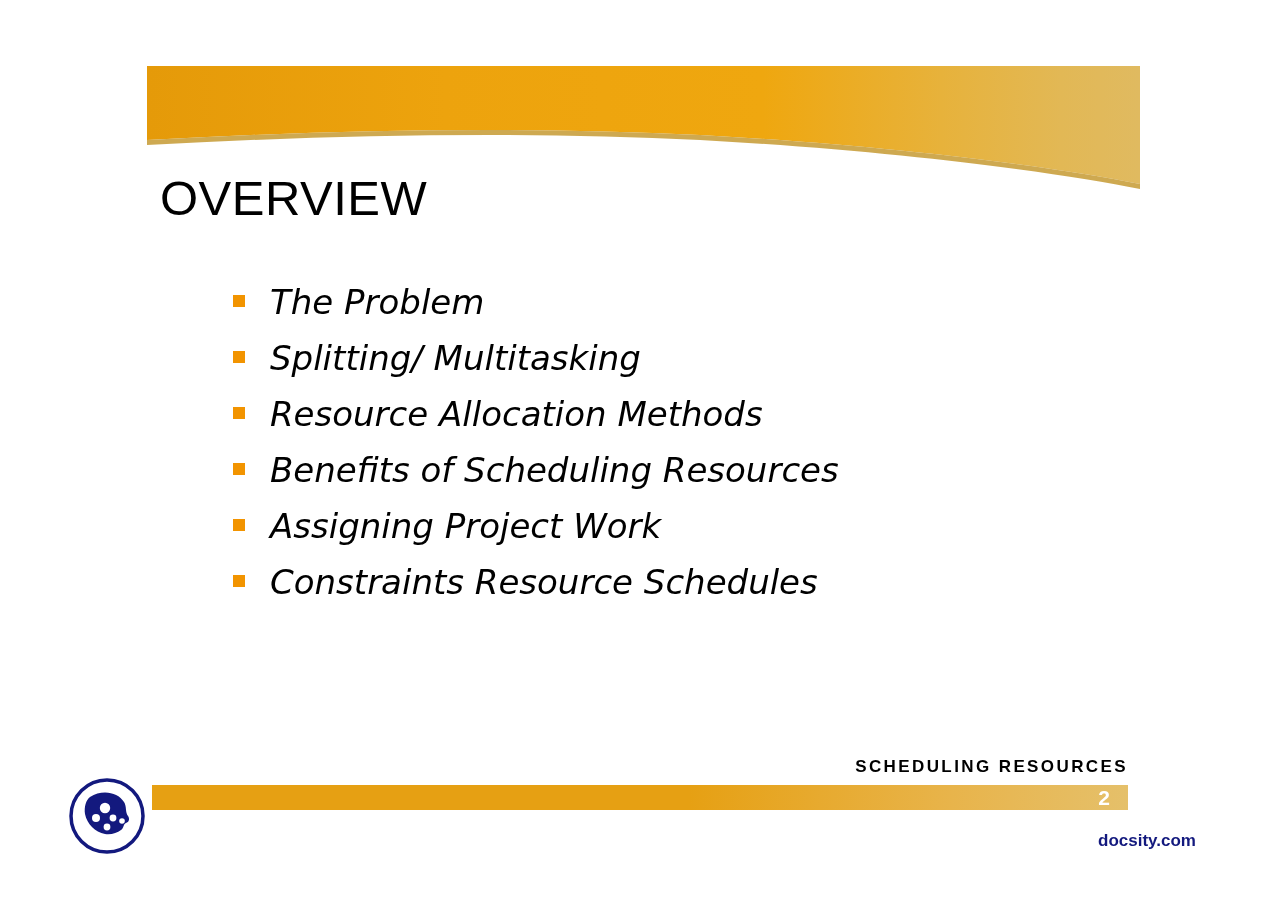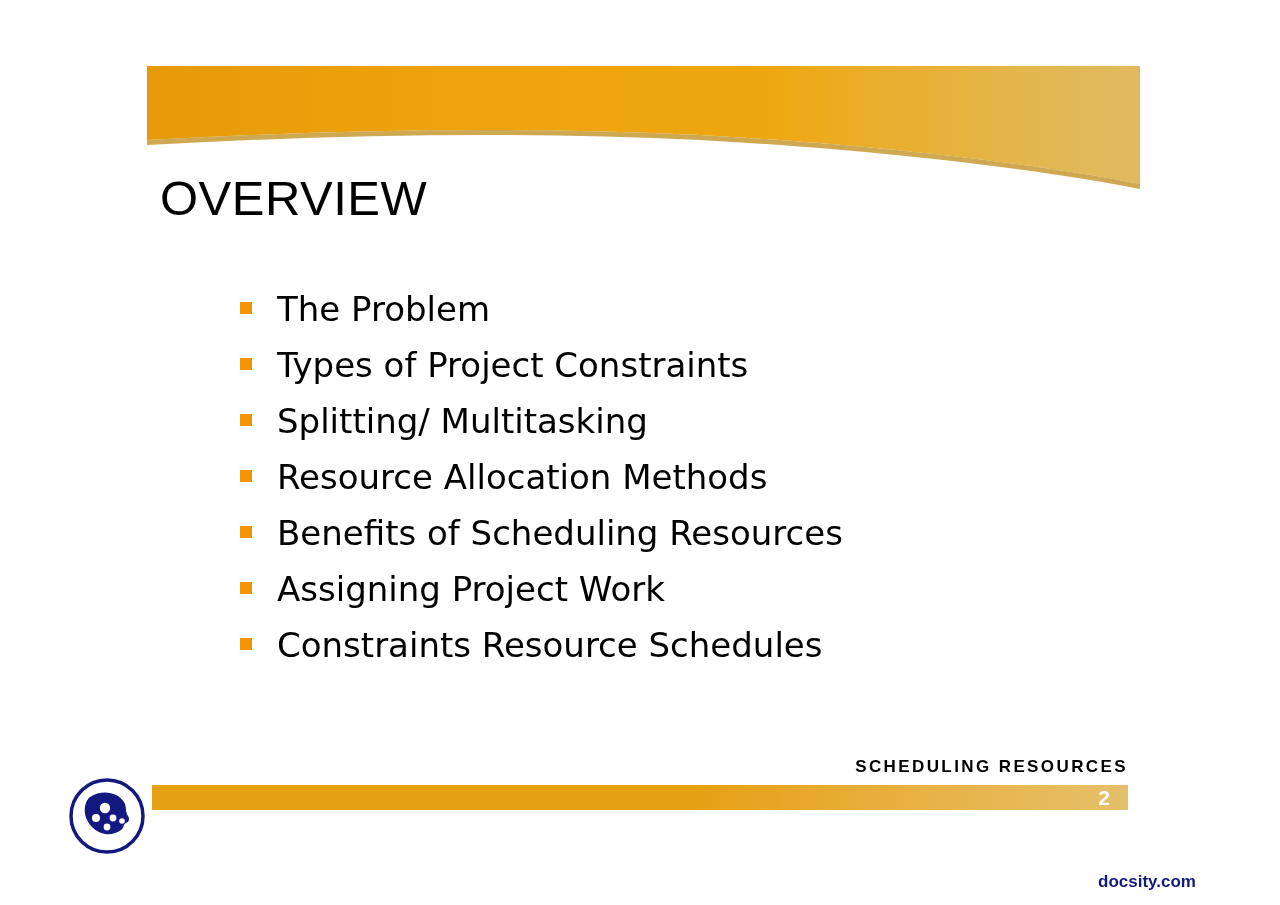--- a/index.html
+++ b/index.html
@@ -44,23 +44,24 @@
     line-height: 1;
     white-space: nowrap;
   }
 
   
   #bullet-list {
     position: absolute;
     left: 233px;
     top: 274px;
     width: 940px;
-    margin: 7px;
+    margin: 0;
     padding: 0;
     list-style: none;
+    font-style: italic;
   }
   .bullet-row {
     display: flex;
     align-items: baseline;
     height: 56px;
   }
   .bullet-marker {
     flex: 0 0 auto;
     width: 12px;
     height: 12px;
@@ -116,21 +117,21 @@
   #docsity-logo {
     position: absolute;
     left: 66px;
     top: 775px;
     width: 82px;
     height: 82px;
   }
   #docsity-url {
     position: absolute;
     left: 1098px;
-    top: 872px;
+    top: 831px;
     font-family: "Liberation Sans", sans-serif;
     font-size: 17px;
     font-weight: bold;
     color: #13197E;
     white-space: nowrap;
   }
 </style>
 </head>
 <body>
 
@@ -161,24 +162,20 @@
 
   <div id="slide-title">OVERVIEW</div>
 
   <ul id="bullet-list">
     <li class="bullet-row">
       <span class="bullet-marker"></span>
       <span class="bullet-text">The Problem</span>
     </li>
     <li class="bullet-row">
       <span class="bullet-marker"></span>
-      <span class="bullet-text">Types of Project Constraints</span>
-    </li>
-    <li class="bullet-row">
-      <span class="bullet-marker"></span>
       <span class="bullet-text">Splitting/ Multitasking</span>
     </li>
     <li class="bullet-row">
       <span class="bullet-marker"></span>
       <span class="bullet-text">Resource Allocation Methods</span>
     </li>
     <li class="bullet-row">
       <span class="bullet-marker"></span>
       <span class="bullet-text">Benefits of Scheduling Resources</span>
     </li>

